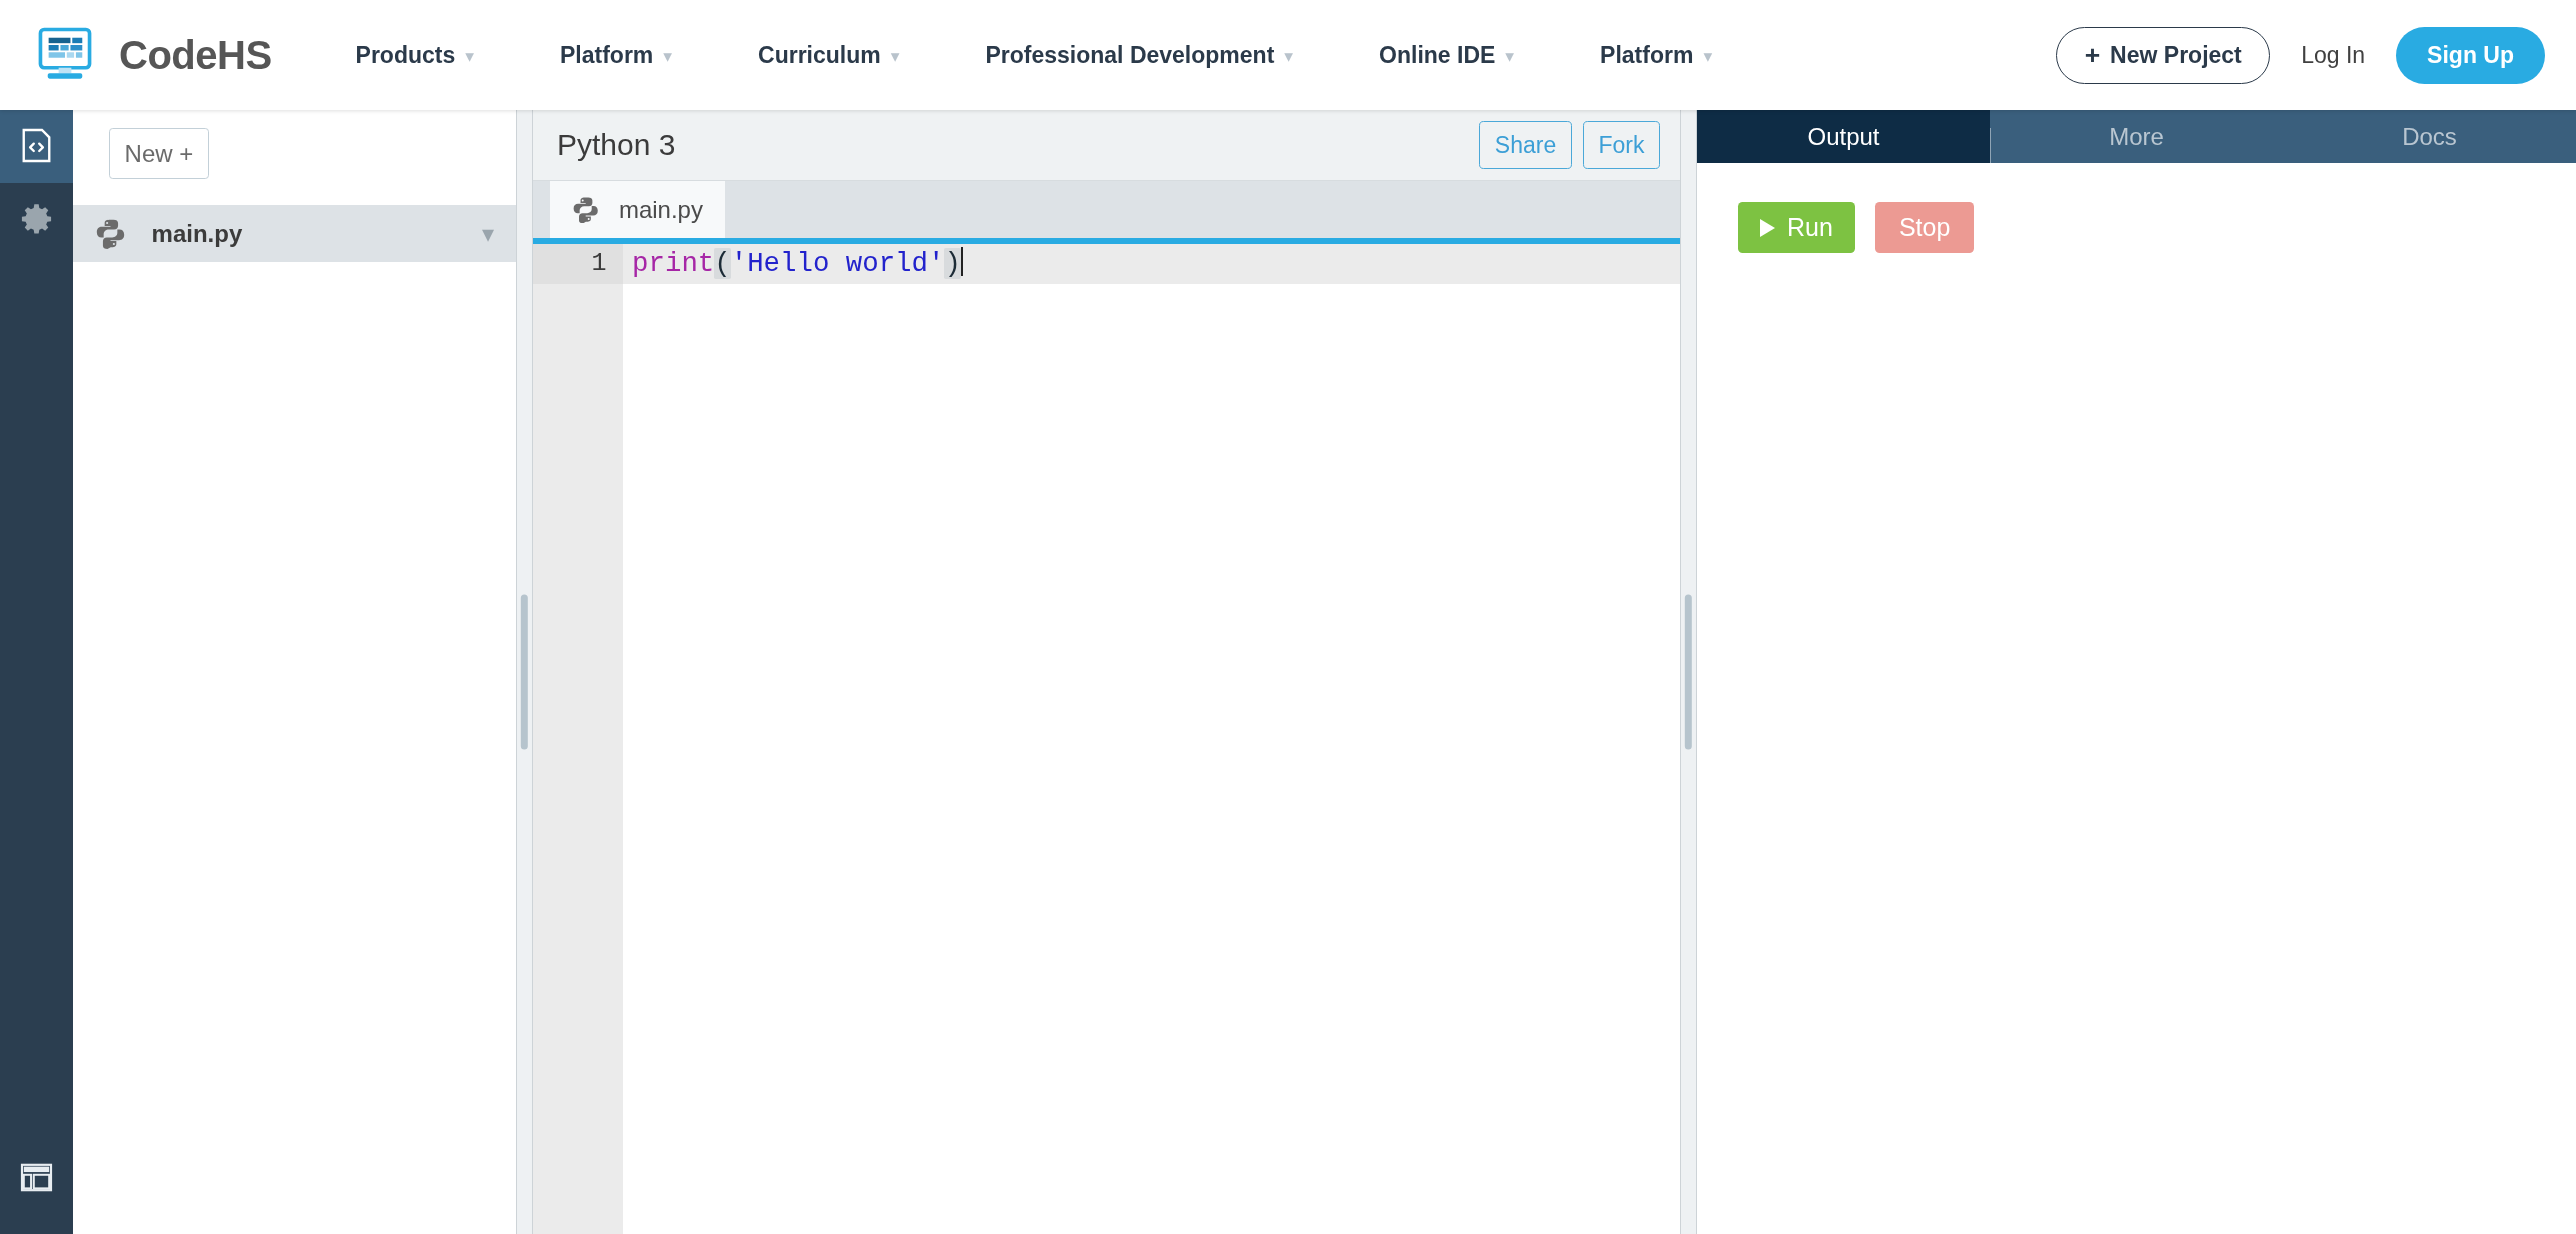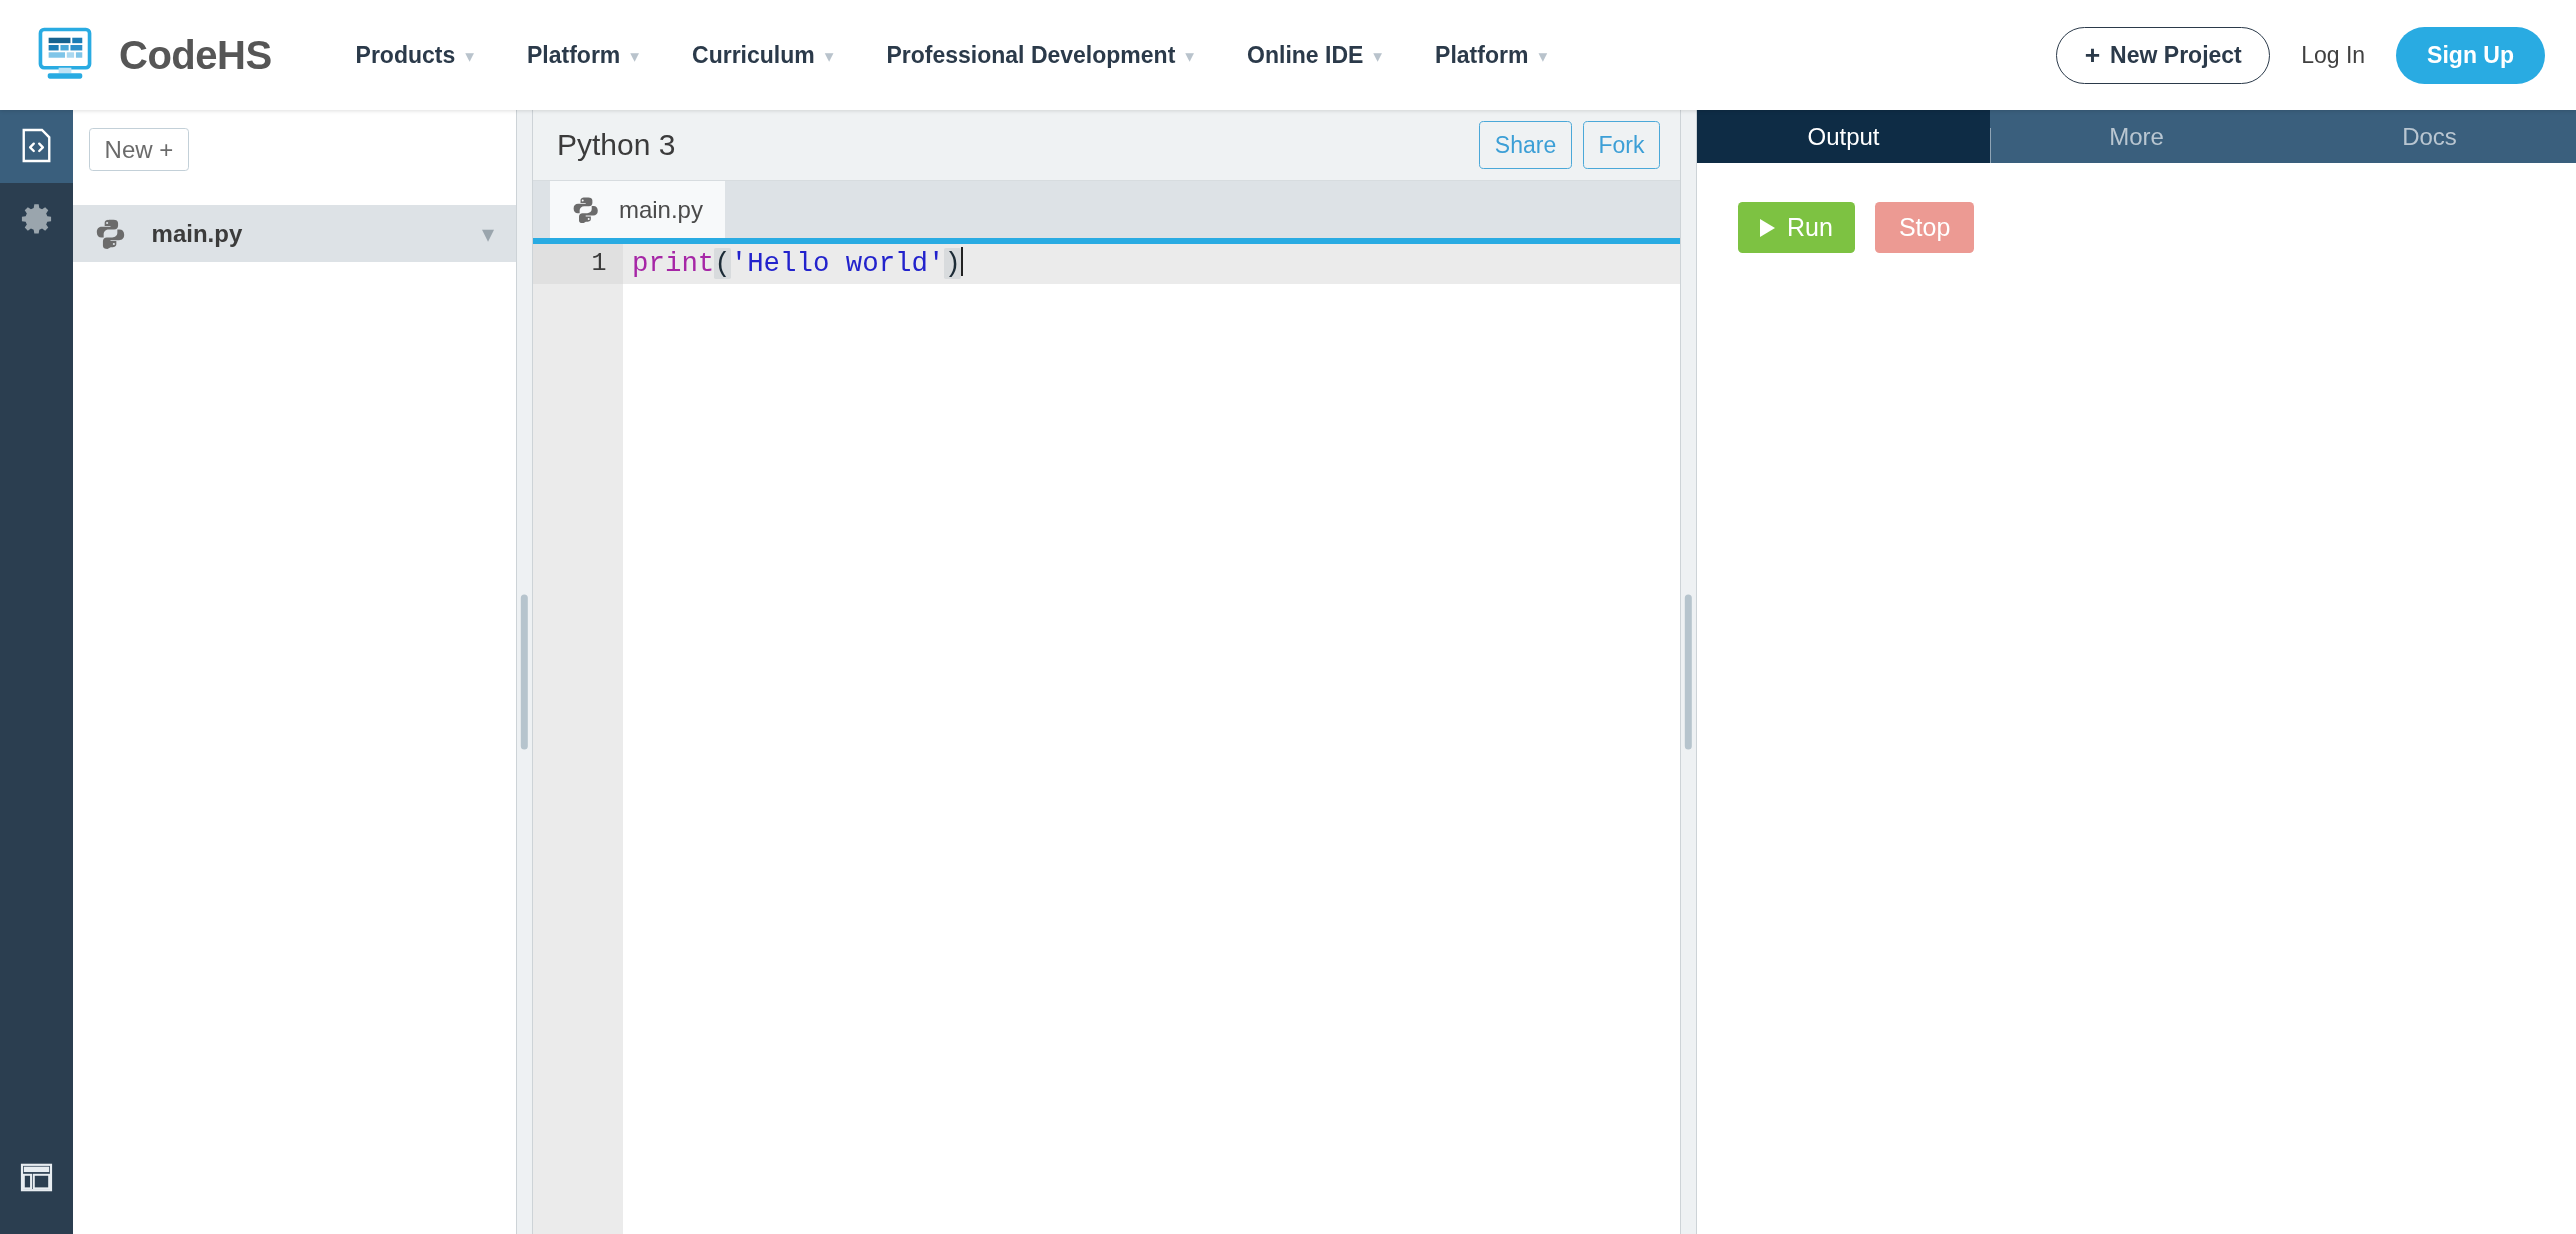--- a/index.html
+++ b/index.html
@@ -18,21 +18,21 @@
     display: flex; align-items: center;
     z-index: 20;
   }
   #logo-block { display: flex; align-items: center; margin-left: 35px; }
   .monitor-icon { width: 60px; height: 60px; position: relative; }
   .monitor-icon svg { display: block; }
   #brand-name {
     font-size: 40px; font-weight: bold; color: #565656;
     margin-left: 24px; letter-spacing: -0.5px;
   }
-  #nav-links { display: flex; align-items: center; margin-left: 84px; }
+  #nav-links { display: flex; align-items: center; margin-left: 84px; gap: 33px; }
   .nav-item {
     display: flex; align-items: center;
     font-size: 23px; font-weight: bold; color: #2b3a4a;
     margin-right: 53px; cursor: pointer; white-space: nowrap;
   }
   .nav-item .chev {
     margin-left: 10px; color: #b9c3cc; font-size: 17.4px; font-weight: normal;
     position: relative; top: 1.8px;
   }
   #nav-right {
@@ -72,23 +72,23 @@
     position: absolute; left: 0; bottom: 18.3px; width: 73px; height: 73px;
     display: flex; align-items: center; justify-content: center; cursor: pointer;
   }
 
   
   #filepanel {
     position: absolute; left: 73px; top: 110px; width: 443px; height: 1124px;
     background: #ffffff;
   }
   #new-file-btn {
-    position: absolute; left: 16px; top: 18.3px;
+    position: absolute; left: 36px; top: 18.3px;
     border: 0.9px solid #c3d0d8; border-radius: 3.7px; background: #fff;
-    height: 43px; padding: 0 14.6px;
+    height: 51px; padding: 0 14.6px;
     display: flex; align-items: center; justify-content: center;
     font-size: 24px; color: #6b6b6b; cursor: pointer;
   }
   #file-row {
     position: absolute; left: 0; top: 95px; width: 443px; height: 57px;
     background: #dde2e6;
     display: flex; align-items: center; cursor: pointer;
   }
   #file-row .pyicon { margin-left: 22px; width: 31px; height: 31px; }
   #file-row .fname {

